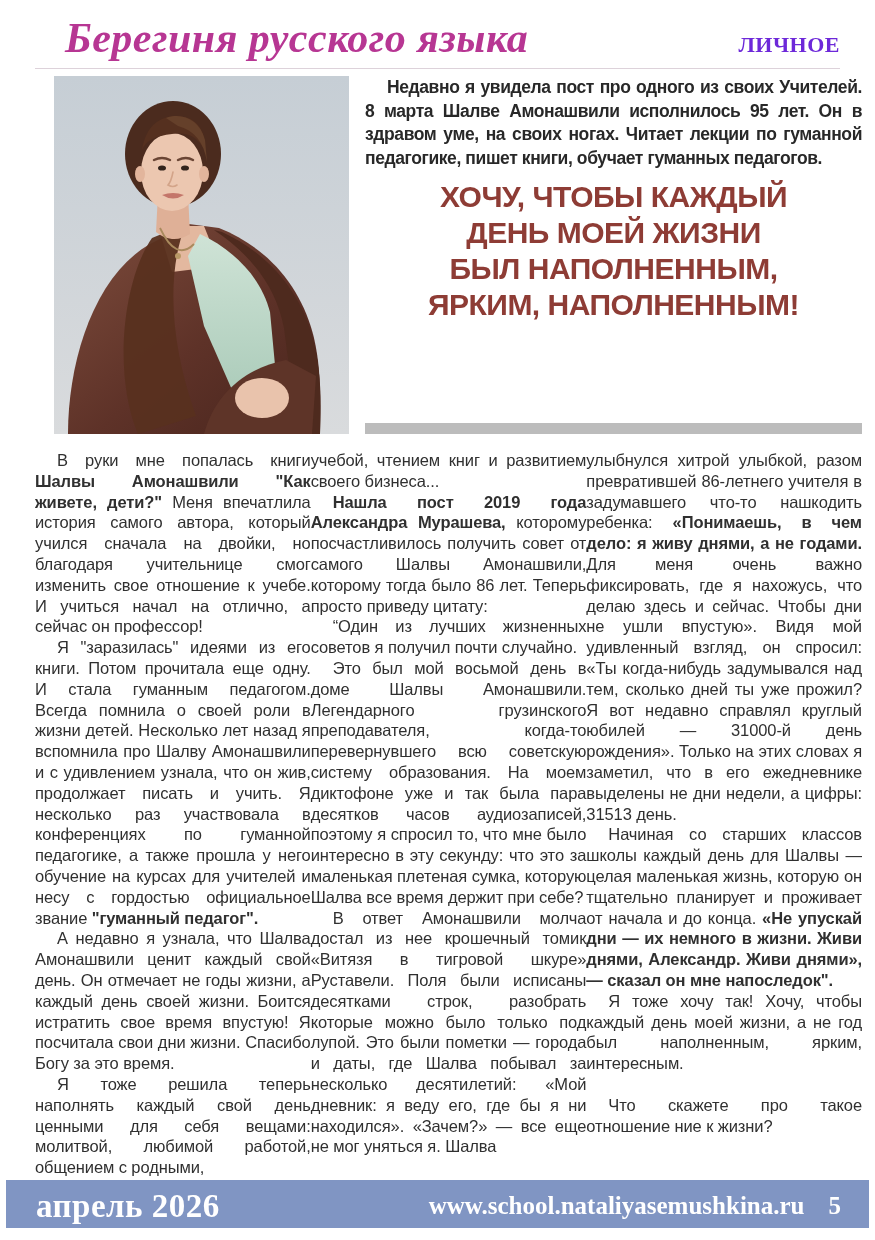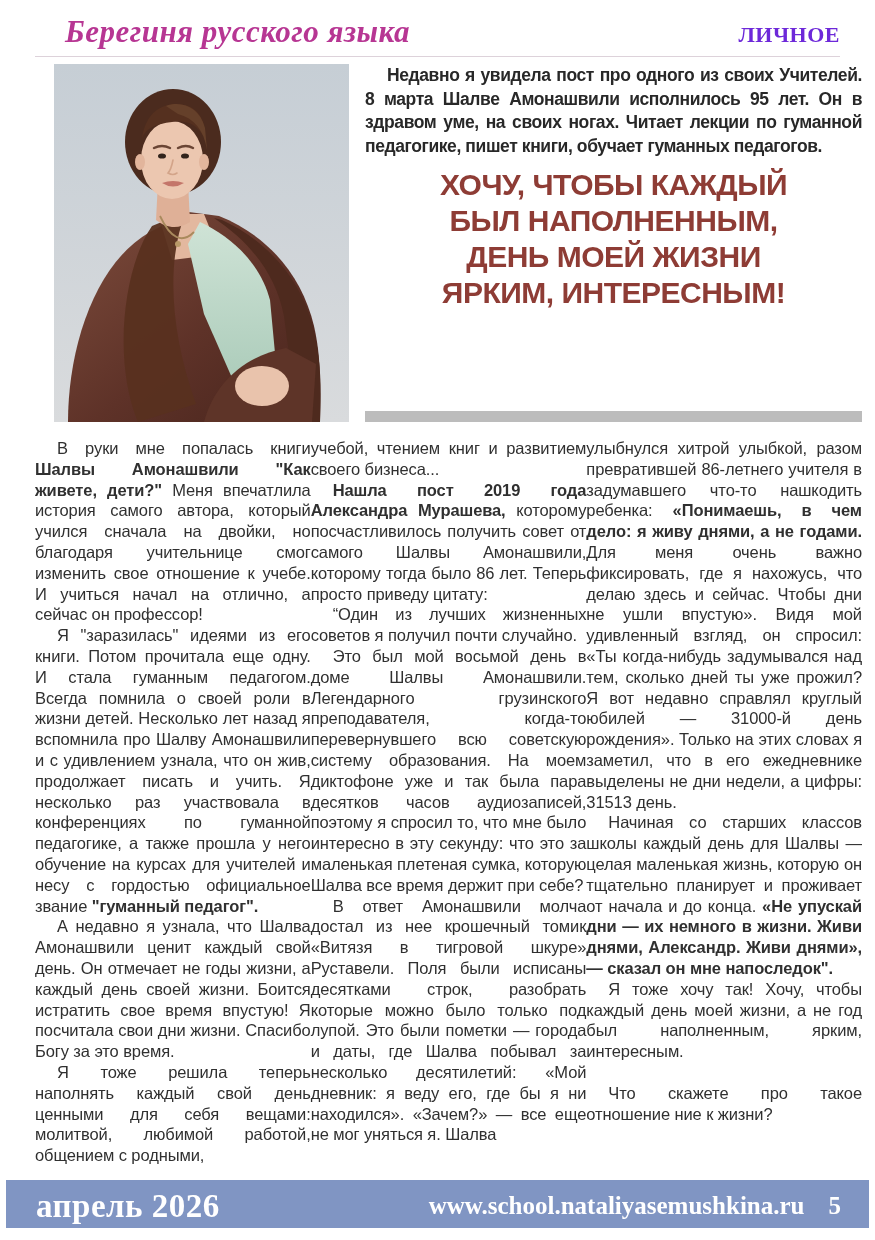--- a/index.html
+++ b/index.html
@@ -11,21 +11,21 @@
     font-family:"Liberation Sans",sans-serif;
   }
   
   .header{
     display:flex;justify-content:space-between;align-items:baseline;
     padding:14px 35px 0 65px;
   }
   .mag-title{
     font-family:"Liberation Serif",serif;
     font-style:italic;font-weight:700;
-    font-size:31px;color:#b73693;letter-spacing:.5px;
+    font-size:42px;color:#b73693;letter-spacing:.5px;
   }
   .rubric{
     font-family:"Liberation Serif",serif;
     font-weight:700;font-size:22px;color:#6d28d9;letter-spacing:.5px;
   }
   .header-rule{height:1px;background:#ddd2da;margin:6px 35px 0 35px;}
   
   .top{display:flex;gap:16px;margin:7px 13px 0 35px;padding-left:19px;}
   .photo{flex:0 0 295px;height:358px;position:relative;}
   .photo svg{display:block;}
@@ -141,23 +141,23 @@
         <circle cx="124" cy="180" r="3" fill="#b99a68"></circle>
       </svg>
     </div>
 
     <div class="top-right">
       <div class="intro">
           <p class="para indent"><span>Недавно я увидела пост про одного из своих Учителей. 8 марта Шалве Амонашвили исполнилось 95 лет. Он в здравом уме, на своих ногах. Читает лекции по гуманной педагогике, пишет книги, обучает гуманных педагогов.</span></p>
         </div>
       <div class="headline">
           <span class="hl-line">ХОЧУ, ЧТОБЫ КАЖДЫЙ</span>
+          <span class="hl-line">ДЕНЬ МОЕЙ ЖИЗНИ</span>
           <span class="hl-line">БЫЛ НАПОЛНЕННЫМ,</span>
-          <span class="hl-line">ДЕНЬ МОЕЙ ЖИЗНИ</span>
-          <span class="hl-line">ЯРКИМ, ИНТЕРЕСНЫМ!</span>
+          <span class="hl-line">ЯРКИМ, НАПОЛНЕННЫМ!</span>
         </div>
       <div class="divider-bar"></div>
     </div>
   </div>
 
   <div class="main">
     <div class="col">
         <p class="para indent"><span>В руки мне попалась книги </span><span class="b">Шалвы Амонашвили "Как живете, дети?"</span><span> Меня впечатлила история самого автора, который учился сначала на двойки, но благодаря учительнице смог изменить свое отношение к учебе. И учиться начал на отлично, а сейчас он профессор!</span></p>
         <p class="para indent"><span>Я "заразилась" идеями из его книги. Потом прочитала еще одну. И стала гуманным педагогом.  Всегда помнила о своей роли в жизни детей. Несколько лет назад я вспомнила про Шалву Амонашвили и с удивлением узнала, что он жив, продолжает писать и учить. Я несколько раз участвовала в конференциях по гуманной педагогике, а также прошла у него обучение на курсах для учителей и несу с гордостью официальное звание </span><span class="b">"гуманный педагог".</span></p>
         <p class="para indent"><span>А недавно я узнала, что Шалва Амонашвили ценит каждый свой день. Он отмечает не годы жизни, а каждый день своей жизни. Боится истратить свое время впустую! Я посчитала свои дни жизни. Спасибо Богу за это время.</span></p>

